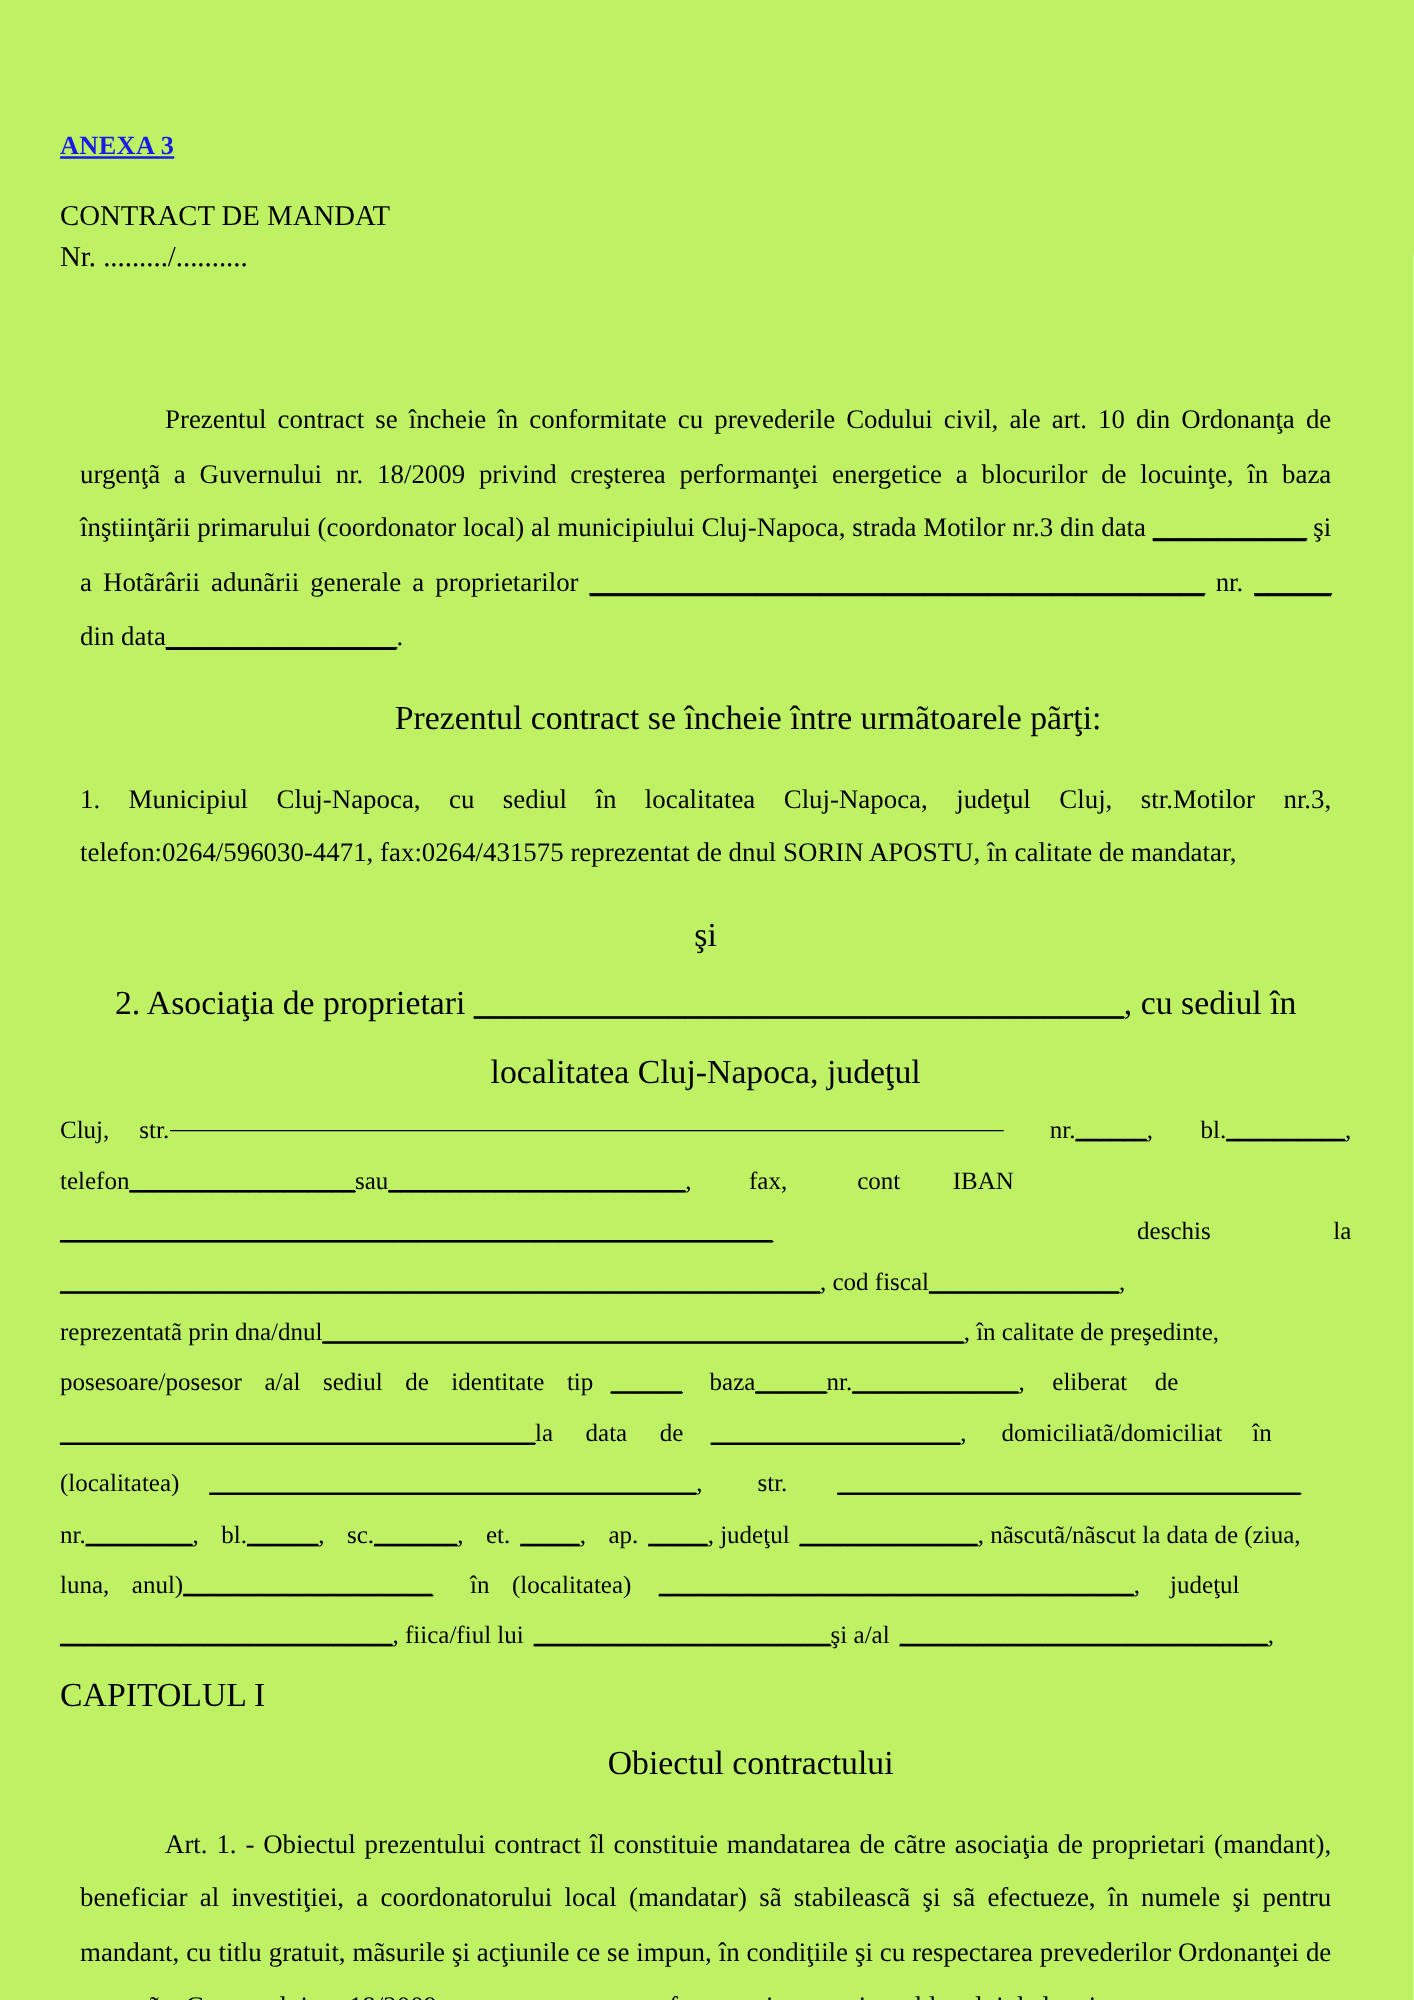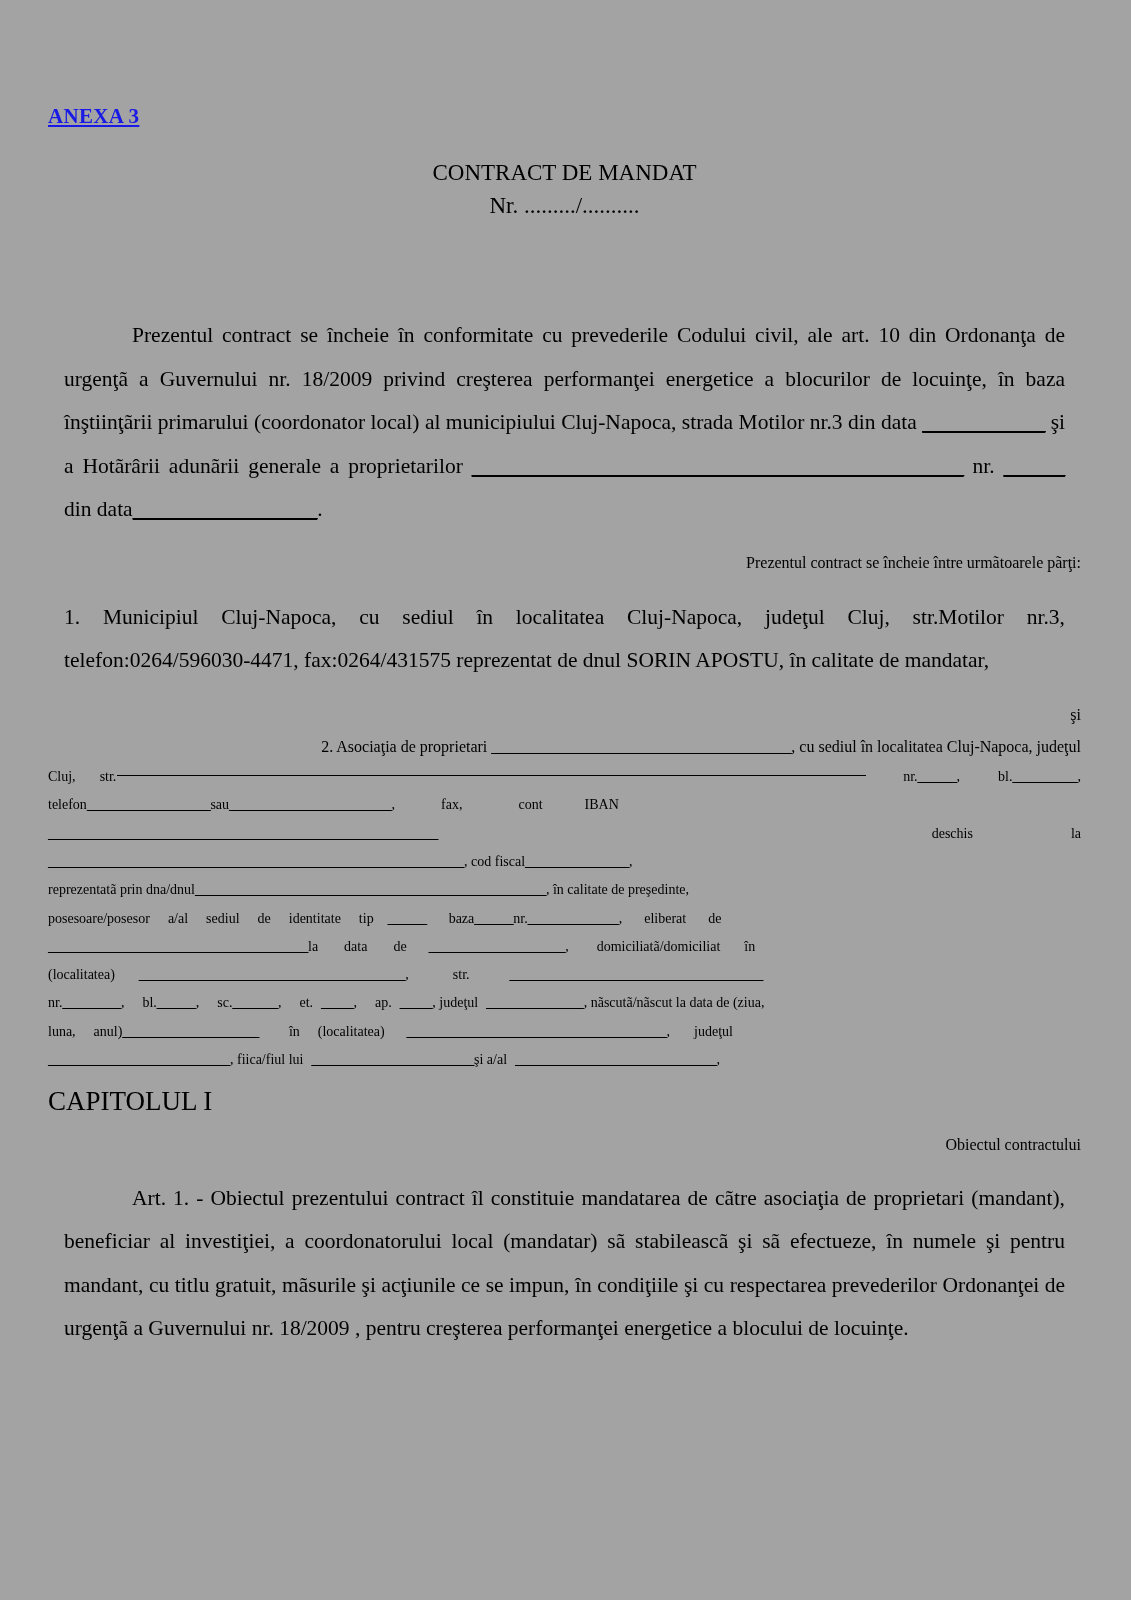--- a/index.html
+++ b/index.html
@@ -8,21 +8,21 @@
     background: #ffffff;
   }
   body {
     font-family: "Liberation Serif", "DejaVu Serif", serif;
     color: #000000;
   }
   .page {
     position: relative;
     width: 1131px;
     height: 1600px;
-    background: #a3a3a3;
+    background: #bef264;
     box-sizing: border-box;
     padding: 0;
     overflow: hidden;
   }
   .content {
     position: absolute;
     left: 48px;
     top: 0;
     width: 1033px;
   }
@@ -30,21 +30,20 @@
     margin-top: 104px;
     font-size: 21px;
     font-weight: bold;
     color: #1a1ae6;
     text-decoration: underline;
     letter-spacing: 0.3px;
     display: inline-block;
   }
   .title-block {
     margin-top: 28px;
-    text-align: center;
     font-size: 23px;
     line-height: 1.42;
   }
   .title-block .t2 {
     display: block;
   }
   .gap-after-title {
     height: 76px;
   }
   p.just {
@@ -53,39 +52,39 @@
     text-align: justify;
     text-align-last: left;
     margin: 16px;
     hyphens: none;
     word-spacing: 0px;
   }
   p.just.indent {
     text-indent: 68px;
   }
   p.plain {
-    font-size: 16px;
+    font-size: 27px;
     line-height: 2.02;
     margin: 0;
-    text-align: right;
+    text-align: center;
   }
   p.plain.indent {
     text-indent: 68px;
   }
   
   .bl {
     text-decoration: underline;
     white-space: pre;
     letter-spacing: -0.5px;
   }
   
   .line-row {
     display: flex;
     align-items: baseline;
-    font-size: 14px;
+    font-size: 20px;
     line-height: 2.02;
   }
   .rule {
     flex: 1 1 auto;
     border-bottom: 1.6px solid #000;
     height: 0;
     position: relative;
     top: -5px;
     margin: 0 1px;
   }

